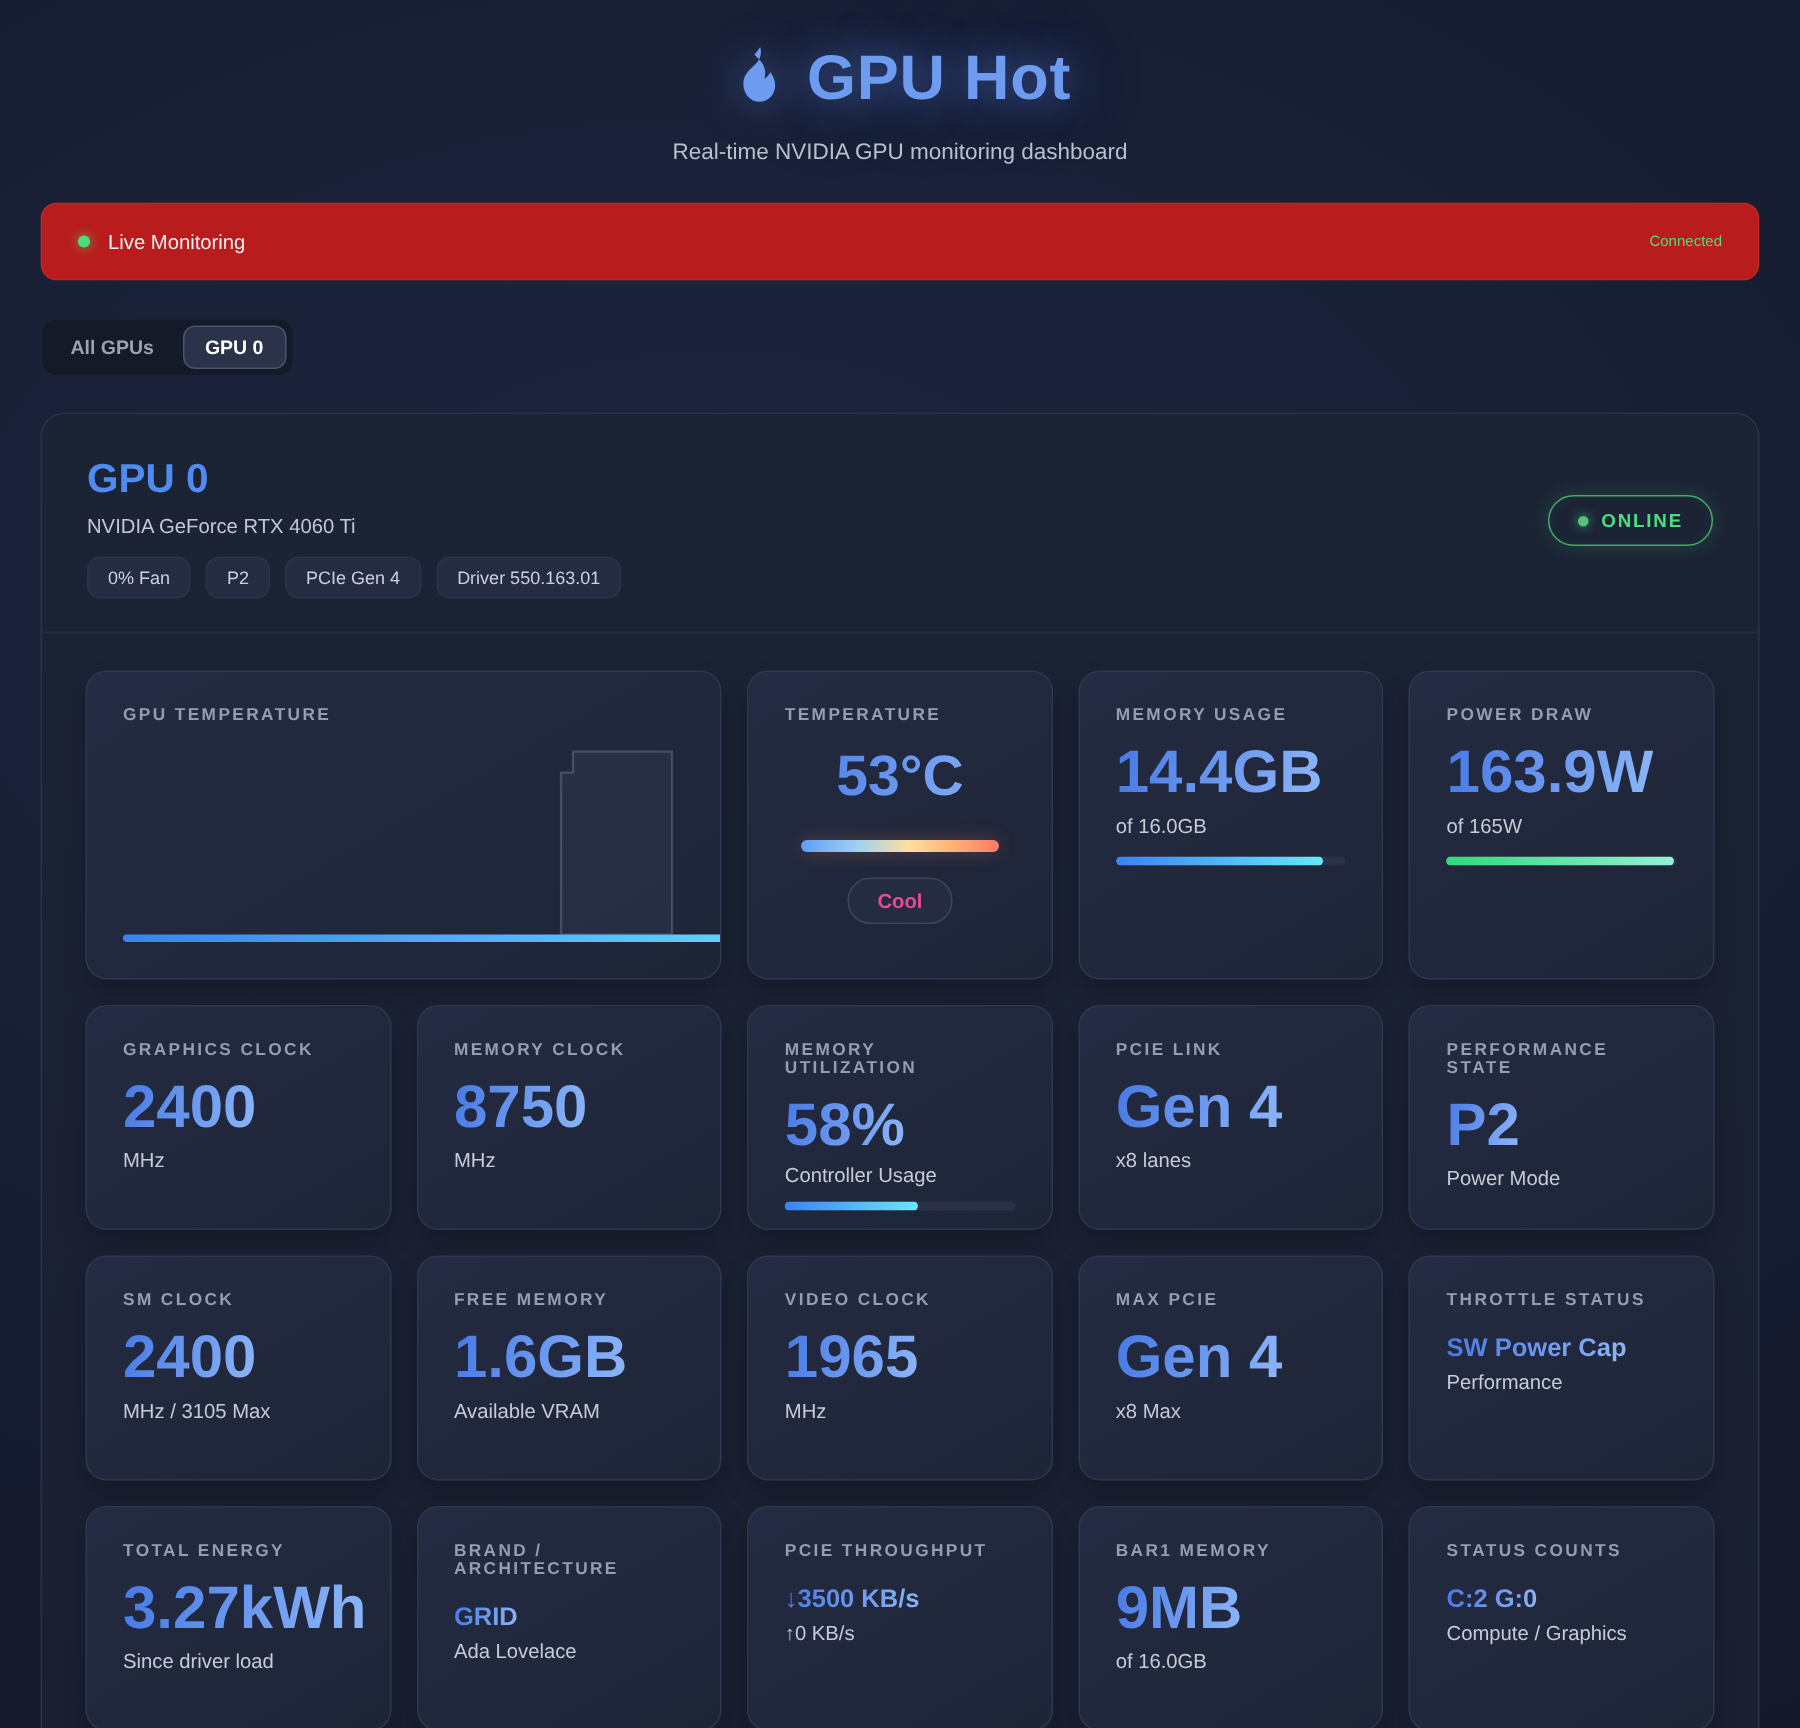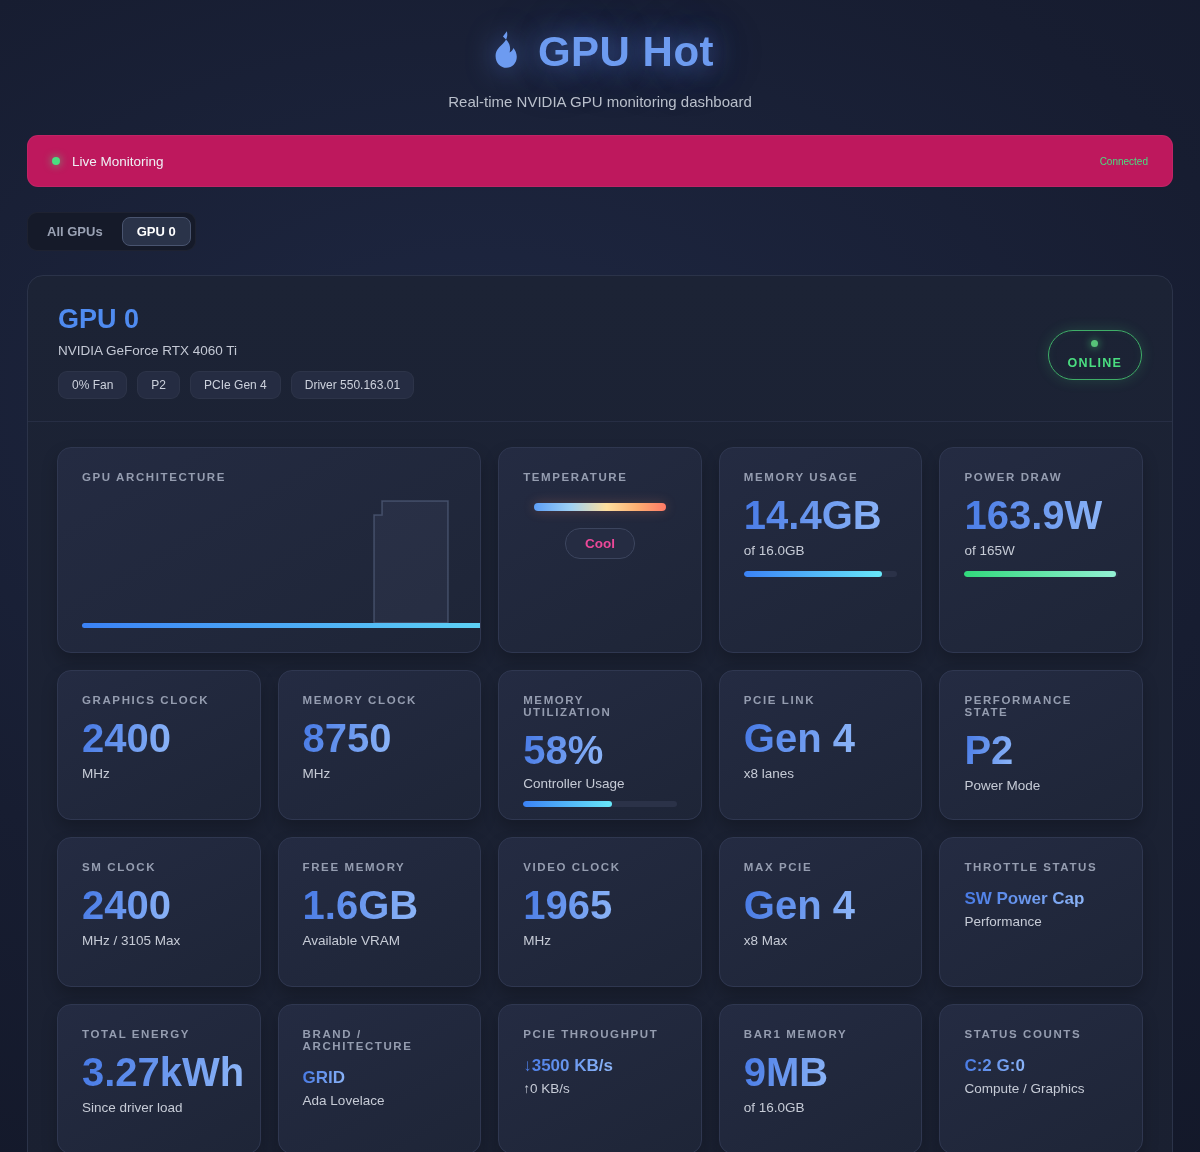--- a/index.html
+++ b/index.html
@@ -16,21 +16,21 @@
   .app-title {
     font-size:42px; font-weight:800; letter-spacing:.5px; color:#6d9bf0;
     text-shadow:0 0 26px rgba(92,134,240,.6), 0 0 60px rgba(92,134,240,.35);
   }
   .app-subtitle { margin-top:17px; font-size:15px; color:#b9bfcb; }
 
   .container { width:1146px; margin:0 auto; }
 
   .status-bar {
     margin-top:25px; height:52px; border-radius:11px;
-    background:#be185d; border:1px solid rgba(255,255,255,.05);
+    background:#b91c1c; border:1px solid rgba(255,255,255,.05);
     display:flex; align-items:center; justify-content:space-between; padding:0 24px;
   }
   .status-left { display:flex; align-items:center; gap:12px; }
   .dot { width:8px; height:8px; border-radius:50%; background:#4ade80; box-shadow:0 0 8px rgba(74,222,128,.8); }
   .status-label { font-size:13.5px; color:#eef0f4; }
   .status-conn { font-size:10px; color:#4ade80; }
 
   .tabs {
     margin-top:25px; display:inline-flex; align-items:center; gap:4px;
     background:#151a29; border:1px solid rgba(255,255,255,.04);
@@ -53,21 +53,20 @@
   .badges { margin-top:13px; display:flex; gap:10px; }
   .badge {
     background:#252c42; border:1px solid rgba(255,255,255,.04); color:#ccd1dc;
     font-size:12px; padding:6px 13px; border-radius:9px;
   }
   .online-pill {
     margin-top:26px; display:flex; align-items:center; gap:9px;
     border:1px solid #3fae68; border-radius:999px; padding:9px 19px;
     color:#4ade80; font-size:12.5px; font-weight:700; letter-spacing:1.2px;
     box-shadow:0 0 14px rgba(74,222,128,.18), inset 0 0 10px rgba(74,222,128,.06);
-    flex-direction:column;
   }
   .online-pill .dot { width:7px; height:7px; background:#57c278; }
 
   .cards-grid {
     display:grid; grid-template-columns:repeat(5,1fr);
     grid-template-rows:206px 150px 150px 150px;
     gap:17px; padding:25px 29px 0;
   }
   .card {
     position:relative;
@@ -159,29 +158,30 @@
       </div>
       <div class="online-pill">
         <span class="dot"></span>
         <span>ONLINE</span>
       </div>
     </div>
 
     <div class="cards-grid">
 
       <div class="card card-util">
-        <div class="card-label">GPU ARCHITECTURE</div>
+        <div class="card-label">GPU TEMPERATURE</div>
         <svg class="util-chart" viewBox="0 0 88 130" preserveAspectRatio="none">
           <path d="M6 22 L14 22 L14 8 L80 8 L80 130 L6 130 Z" fill="rgba(90,102,136,0.14)" stroke="rgba(122,136,172,0.38)" stroke-width="1.5"></path>
         </svg>
         <div class="util-bar" style="width: 100%;"></div>
       </div>
 
       <div class="card card-temp">
         <div class="card-label">TEMPERATURE</div>
+        <span class="temp-value grad-text">53°C</span>
         <div class="temp-bar"></div>
         <span class="temp-badge">Cool</span>
       </div>
 
       <div class="card">
         <div class="card-label">MEMORY USAGE</div>
         <span class="value-lg grad-text">14.4GB</span>
         <div class="card-sub">of 16.0GB</div>
         <div class="track">
           <div class="fill fill-blue" style="width: 90%;"></div>

